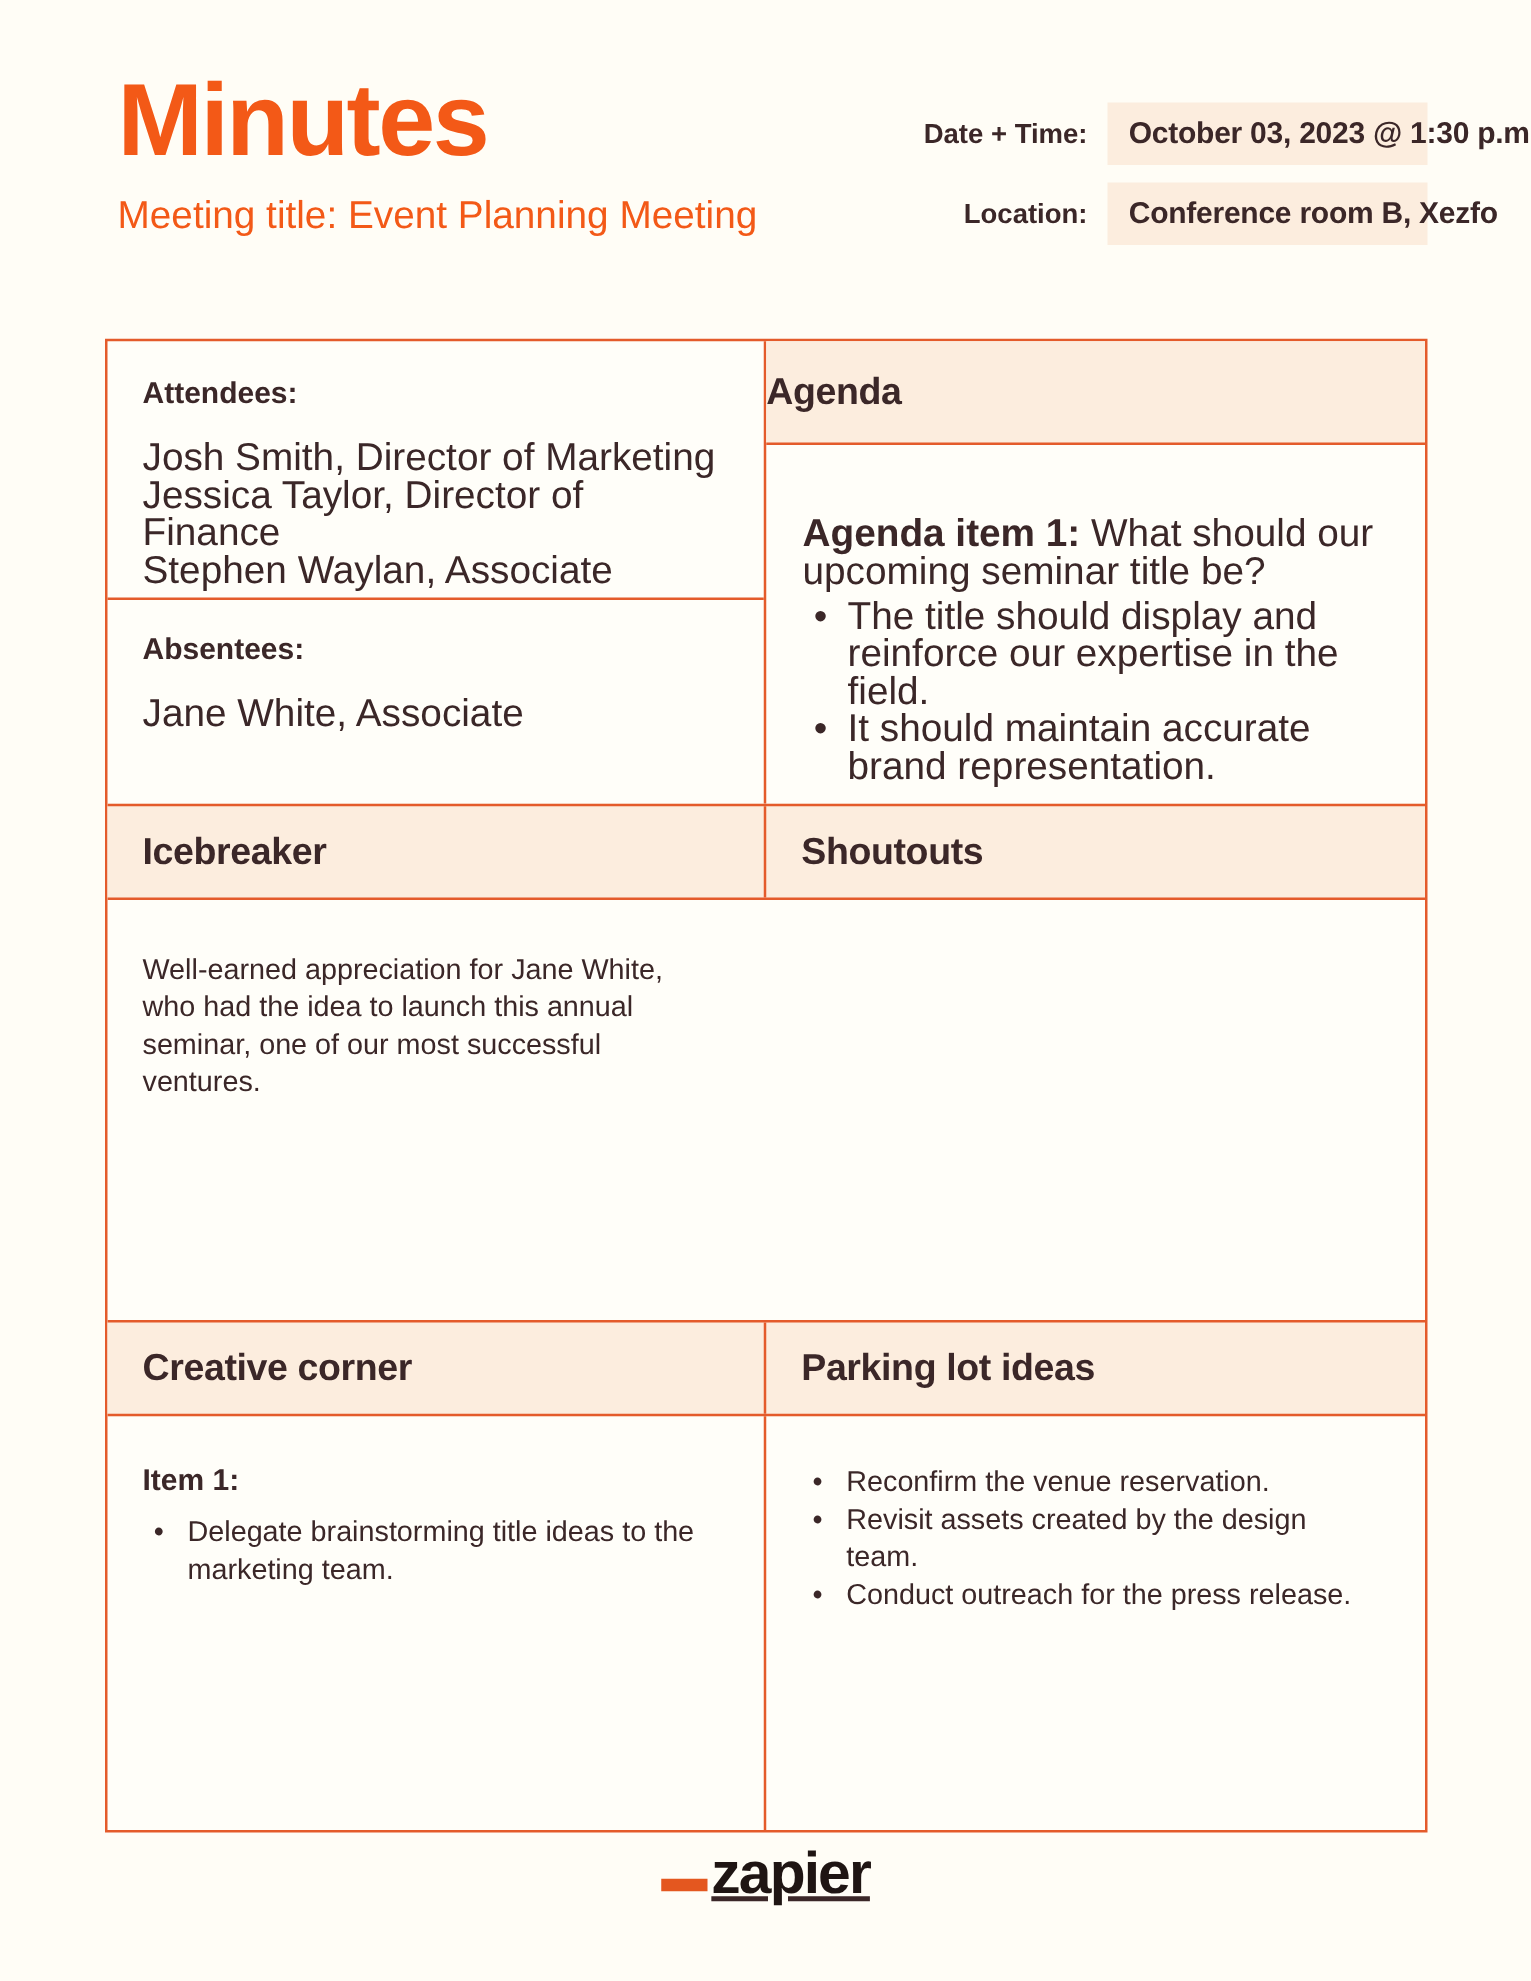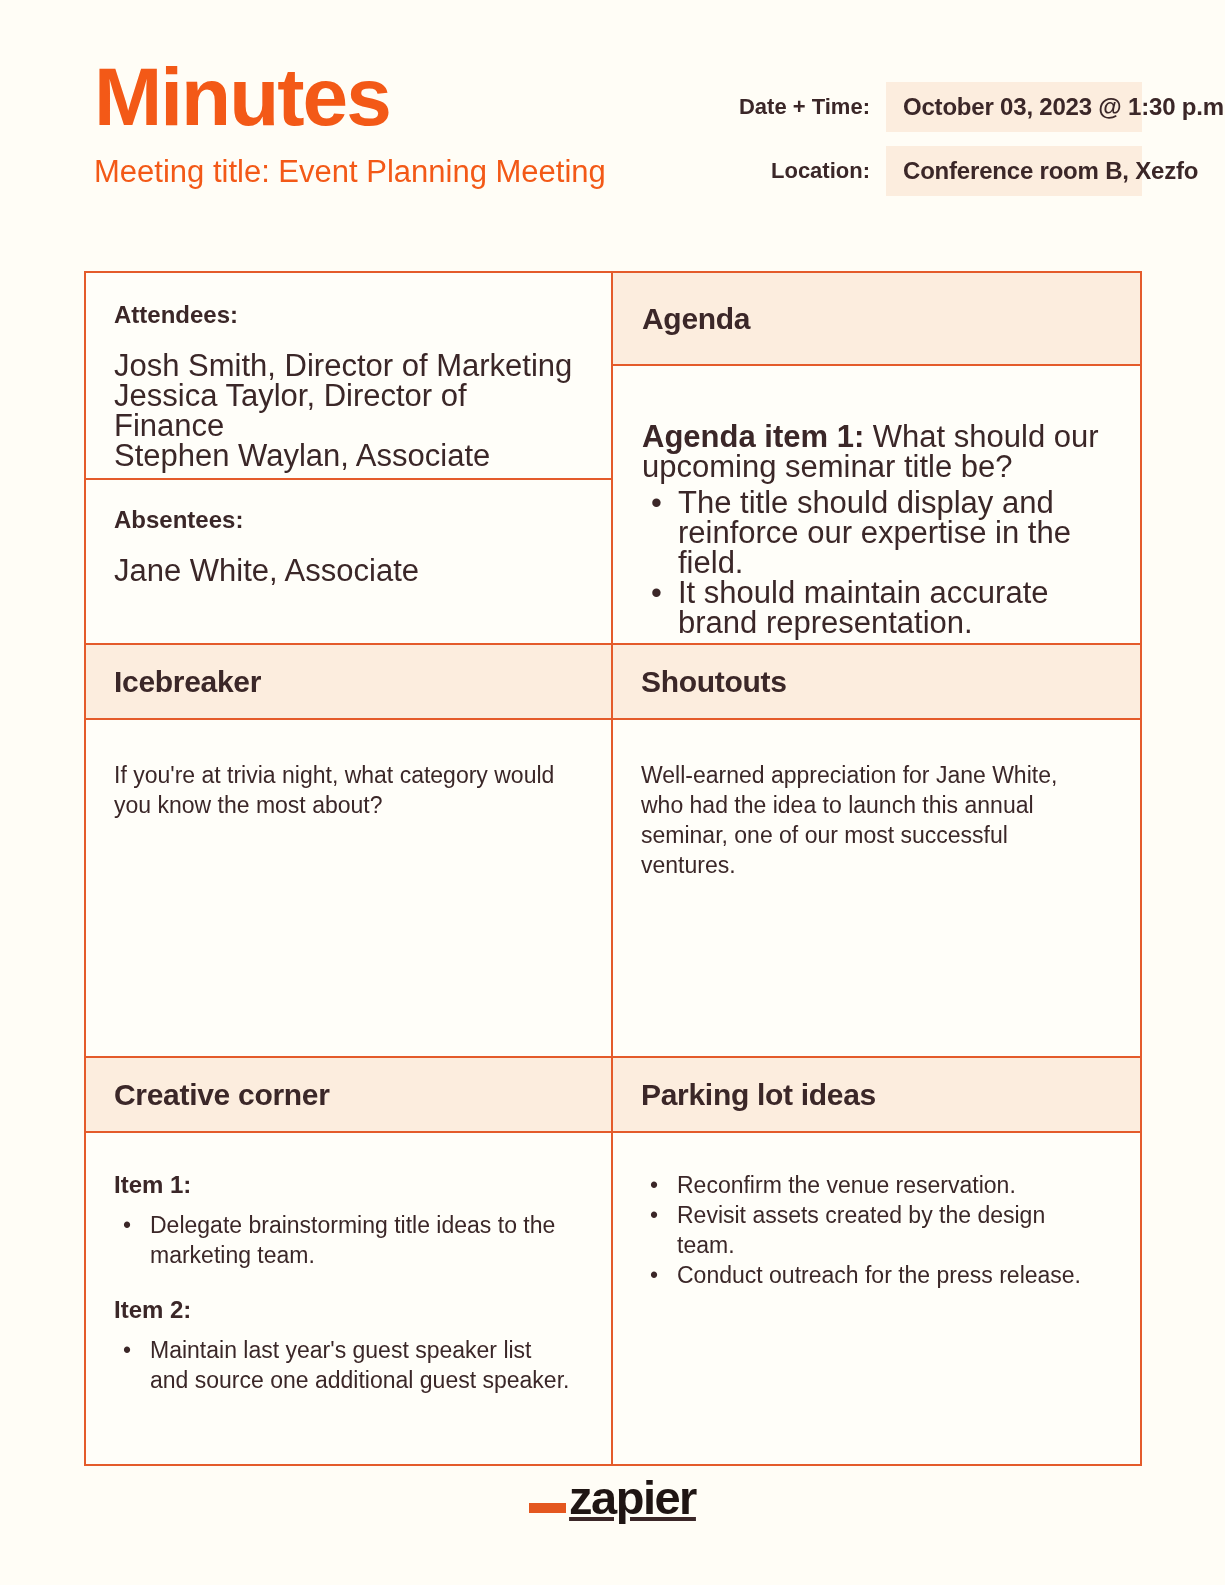--- a/index.html
+++ b/index.html
@@ -65,23 +65,23 @@
   .top-section { display: flex; height: 370px; }
   .col { width: 50%; display: flex; flex-direction: column; }
   .col.left { border-right: 2px solid var(--border-orange); }
 
   .attendees-cell { height: 207px; border-bottom: 2px solid var(--border-orange); padding: 28px 30px 0 28px; }
   .absentees-cell { flex: 1; padding: 26px 30px 0 28px; }
   .cell-label { font-weight: 700; font-size: 24px; }
   .cell-lines { margin-top: 22px; font-size: 31px; line-height: 30px; }
 
   .agenda-header {
-    height: 93px; border-bottom: 2px solid var(--border-orange);
+    height: 83px; border-bottom: 2px solid var(--border-orange);
     background: var(--header-peach);
-    display: flex; align-items: center; padding-left: 29px;
+    display: flex; align-items: center; 
   }
   .section-title { font-weight: 700; font-size: 30px; letter-spacing: -0.3px; }
   .agenda-body { flex: 1; padding: 56px 34px 0 29px; font-size: 31px; line-height: 30px; }
   .agenda-body .lead b { font-weight: 700; }
 
   .hdr-row {
     display: flex; height: 77px;
     border-top: 2px solid var(--border-orange);
     border-bottom: 2px solid var(--border-orange);
     background: var(--header-peach);
@@ -166,23 +166,20 @@
     <div class="hdr-row">
       <div class="hdr-cell left">
         <div class="section-title">Icebreaker</div>
       </div>
       <div class="hdr-cell">
         <div class="section-title">Shoutouts</div>
       </div>
     </div>
 
     <div class="body-row">
-      <div class="body-cell left">
-        <p>If you're at trivia night, what category would you know the most about?</p>
-      </div>
       <div class="body-cell">
         <p>Well-earned appreciation for Jane White, who had the idea to launch this annual seminar, one of our most successful ventures.</p>
       </div>
     </div>
 
     <div class="hdr-row">
       <div class="hdr-cell left">
         <div class="section-title">Creative corner</div>
       </div>
       <div class="hdr-cell">
@@ -191,26 +188,20 @@
     </div>
 
     <div class="body-row last">
       <div class="body-cell left">
         <div class="item-block">
           <span class="cell-label">Item 1:</span>
           <ul class="bullets no-gap">
             <li>Delegate brainstorming title ideas to the marketing team.</li>
           </ul>
         </div>
-        <div class="item-block">
-          <span class="cell-label">Item 2:</span>
-          <ul class="bullets no-gap">
-            <li>Maintain last year's guest speaker list and source one additional guest speaker.</li>
-          </ul>
-        </div>
       </div>
       <div class="body-cell">
         <ul class="bullets no-gap">
           <li>Reconfirm the venue reservation.</li>
           <li>Revisit assets created by the design team.</li>
           <li>Conduct outreach for the press release.</li>
         </ul>
       </div>
     </div>
 

